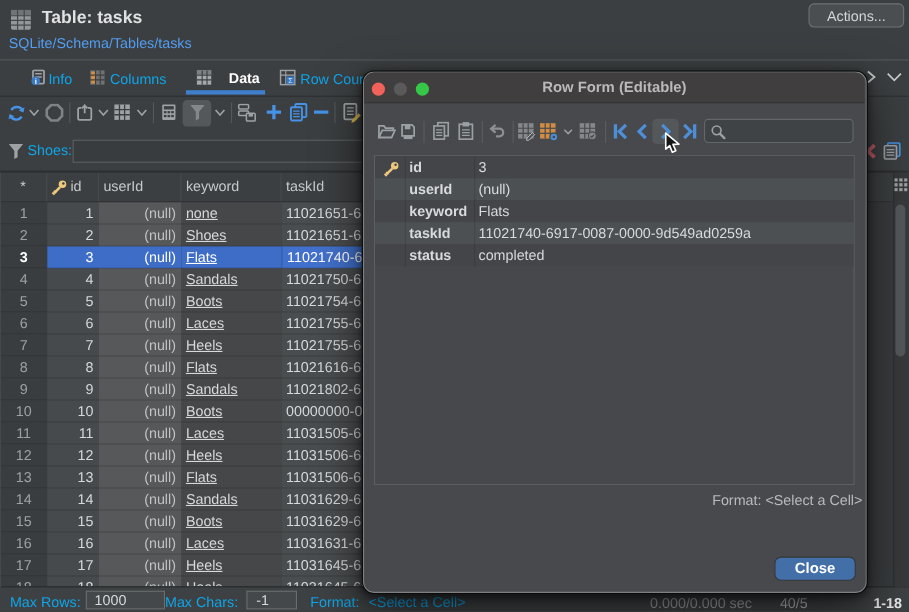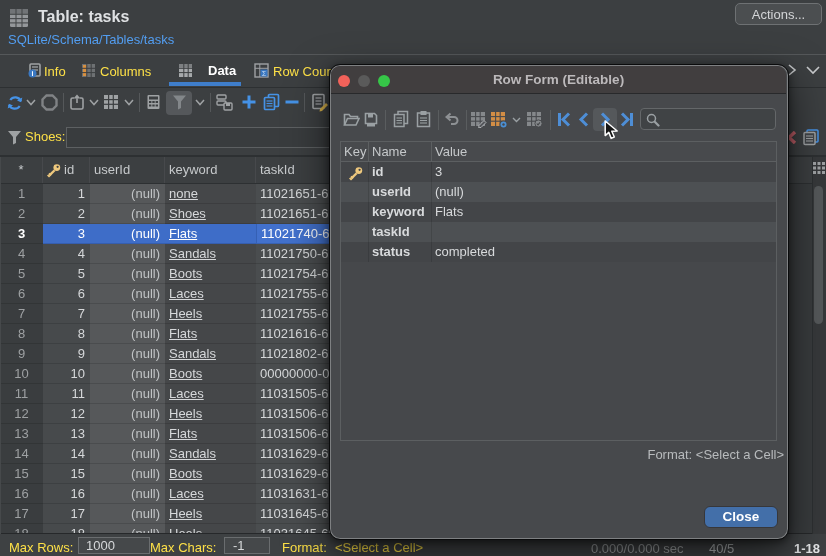--- a/index.html
+++ b/index.html
@@ -1,19 +1,19 @@
 <!DOCTYPE html>
 <html><head>
 <meta charset="utf-8">
 <style>
 html,body{margin:0;padding:0;}
 body{width:826px;height:556px;overflow:hidden;background:#3c3f41;
   font-family:"Liberation Sans",sans-serif;position:relative;}
 .abs{position:absolute;}
-.txt{color:#fde047;font-size:13px;line-height:1;}
+.txt{color:#0ea5e9;font-size:13px;line-height:1;}
 svg{display:block;}
 </style>
 </head>
 <body>
 
 <div class="abs" style="left:9px;top:8px;">
 <svg width="20" height="20" viewBox="0 0 20 20">
   <rect x="1" y="1" width="18" height="18" rx="1.5" fill="#94979a"></rect>
   <rect x="1" y="1" width="18" height="5.2" fill="#717477"></rect>
   <g stroke="#45484a" stroke-width="1.1">
@@ -545,25 +545,20 @@
         <line x1="8.7" y1="8.7" x2="12.5" y2="12.5" stroke="#9aa0a3" stroke-width="2.2" stroke-linecap="round"></line>
       </svg>
     </div>
 
     <svg class="abs" style="left:267px;top:17px;" width="15" height="20" viewBox="0 0 15 20">
       <path d="M1.2 1.0 L1.2 15.6 L4.8 12.4 L7.2 18.4 L10.3 17.0 L7.8 11.2 L13.2 11.0 Z" fill="#161616" stroke="#fdfdfd" stroke-width="1.5" stroke-linejoin="round"></path>
     </svg>
   </div>
 
   <div class="abs" style="left:10px;top:76px;width:437px;height:300px;border:1px solid #5c5f61;background:#46484b;box-sizing:border-box;">
-    <div style="display:flex;height:20px;border-bottom:1px solid #5c5f61;box-sizing:border-box;font-size:13px;line-height:19px;color:#c6c9cb;background:#484a4d;">
-      <div style="width:28px;padding-left:3px;border-right:1px solid #5c5f61;box-sizing:border-box;">Key</div>
-      <div style="width:63px;padding-left:3px;border-right:1px solid #5c5f61;box-sizing:border-box;">Name</div>
-      <div style="flex:1;padding-left:3px;">Value</div>
-    </div>
     <div class="fr fo" style="position:relative;">
       <div class="fc0">
           <svg style="margin:4px 0 0 7px;" width="16" height="16" viewBox="0 0 16 16">
         <circle cx="10.8" cy="4.6" r="3.4" fill="#eec87d"></circle>
         <circle cx="11.6" cy="3.8" r="1.15" fill="#434548"></circle>
         <path d="M8.6 7.2 L3.2 12.6" stroke="#eec87d" stroke-width="2.3"></path>
         <path d="M3.0 10.4 L5.0 12.4 M1.6 12.0 L3.6 14.0" stroke="#eec87d" stroke-width="1.7"></path>
       </svg>
         </div>
       <div class="fc1">id</div>
@@ -575,20 +570,21 @@
         <div class="fc2">(null)</div>
       </div>
     <div class="fr fo">
         <div class="fc0"></div>
         <div class="fc1">keyword</div>
         <div class="fc2">Flats</div>
       </div>
     <div class="fr fe">
         <div class="fc0"></div>
         <div class="fc1">taskId</div>
+        <div class="fc2">11021740-6917-0087-0000-9d549ad0259a</div>
       </div>
     <div class="fr fo">
         <div class="fc0"></div>
         <div class="fc1">status</div>
         <div class="fc2">completed</div>
       </div>
   </div>
 
   <div class="abs" style="right:4px;top:382px;font-size:13px;color:#b8bbbd;">Format: &lt;Select a Cell&gt;</div>
 

